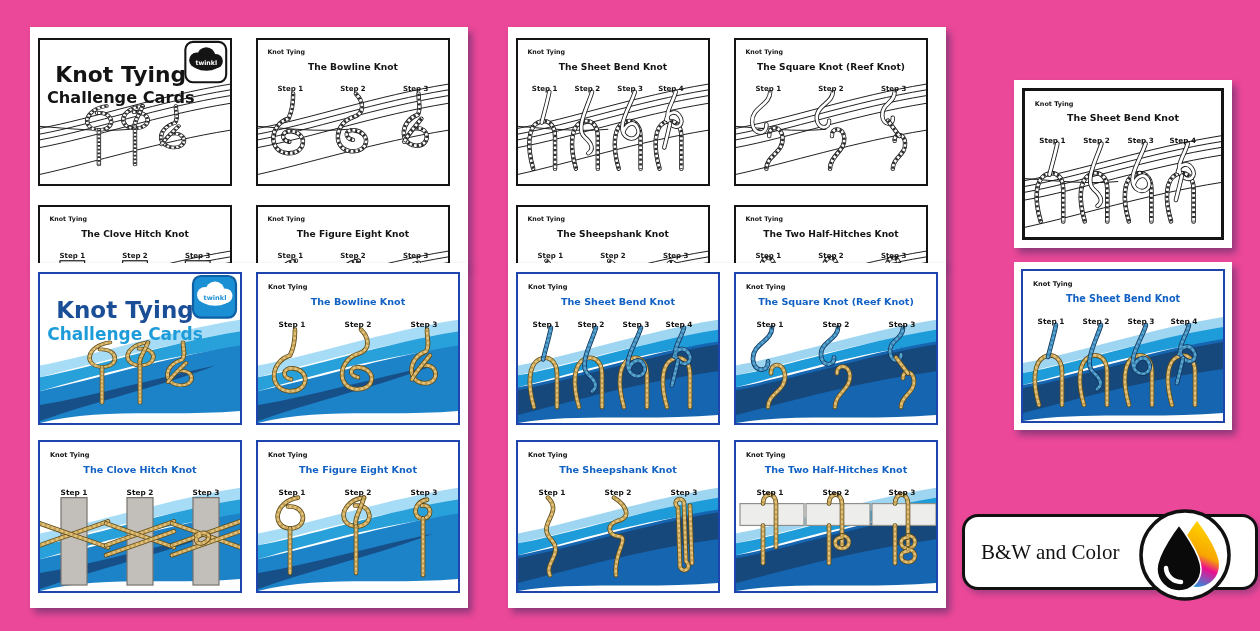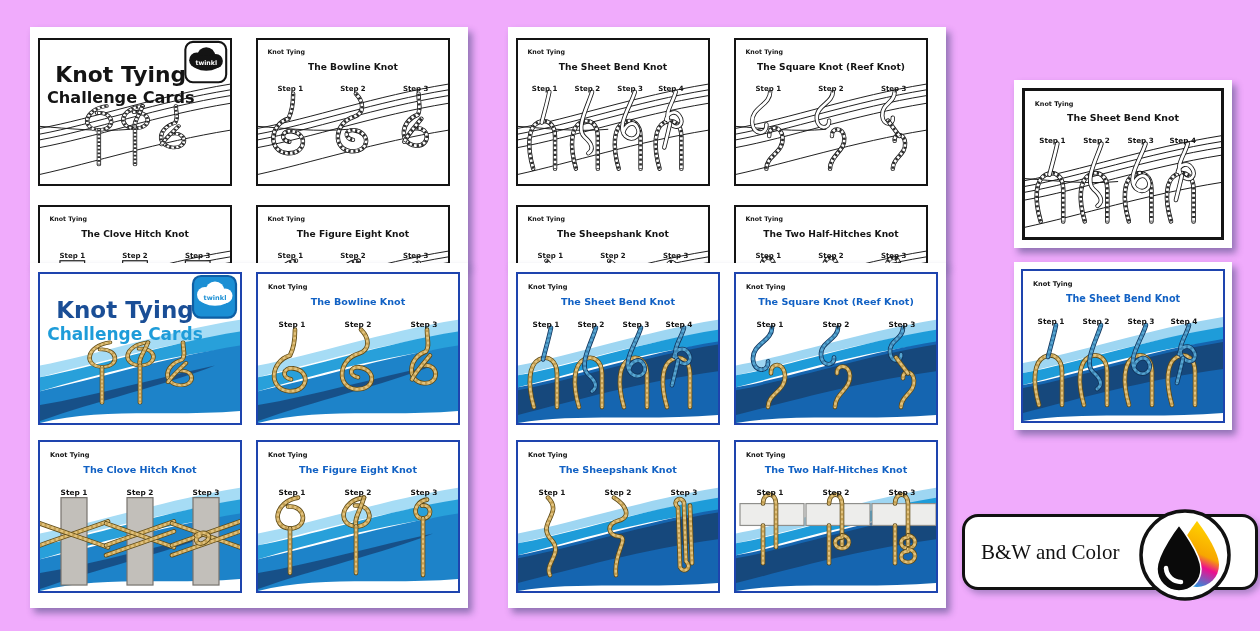--- a/index.html
+++ b/index.html
@@ -1,17 +1,17 @@
 <!DOCTYPE html>
 <html><head>
 <meta charset="utf-8">
 <style>
   html,body{margin:0;padding:0;}
   body{width:1260px;height:631px;overflow:hidden;font-family:"DejaVu Sans",sans-serif;}
-  #canvas{position:relative;width:1260px;height:631px;background:#f0abfc;}
+  #canvas{position:relative;width:1260px;height:631px;background:#ec4899;}
   .sheet{position:absolute;background:#fff;overflow:hidden;box-shadow:4px 5px 7px rgba(12,35,80,.42);}
   .card{position:absolute;box-sizing:border-box;background:#fff;}
   .card.bw{border:2.5px solid #141414;}
   .card.color{border:2px solid #1E44AE;}
   .card svg{position:absolute;left:0;top:0;width:100%;height:100%;}
   .single-card{position:absolute;background:#fff;box-shadow:4px 5px 7px rgba(12,35,80,.42);}
   .card-face{position:absolute;box-sizing:border-box;background:#fff;}
   .card-face.bw{left:8px;top:8px;right:8px;bottom:8px;border:3px solid #141414;}
   .card-face.color{left:7px;top:7px;right:7px;bottom:7px;border:2.5px solid #1E44AE;}
   .card-face svg{position:absolute;left:0;top:0;width:100%;height:100%;}

